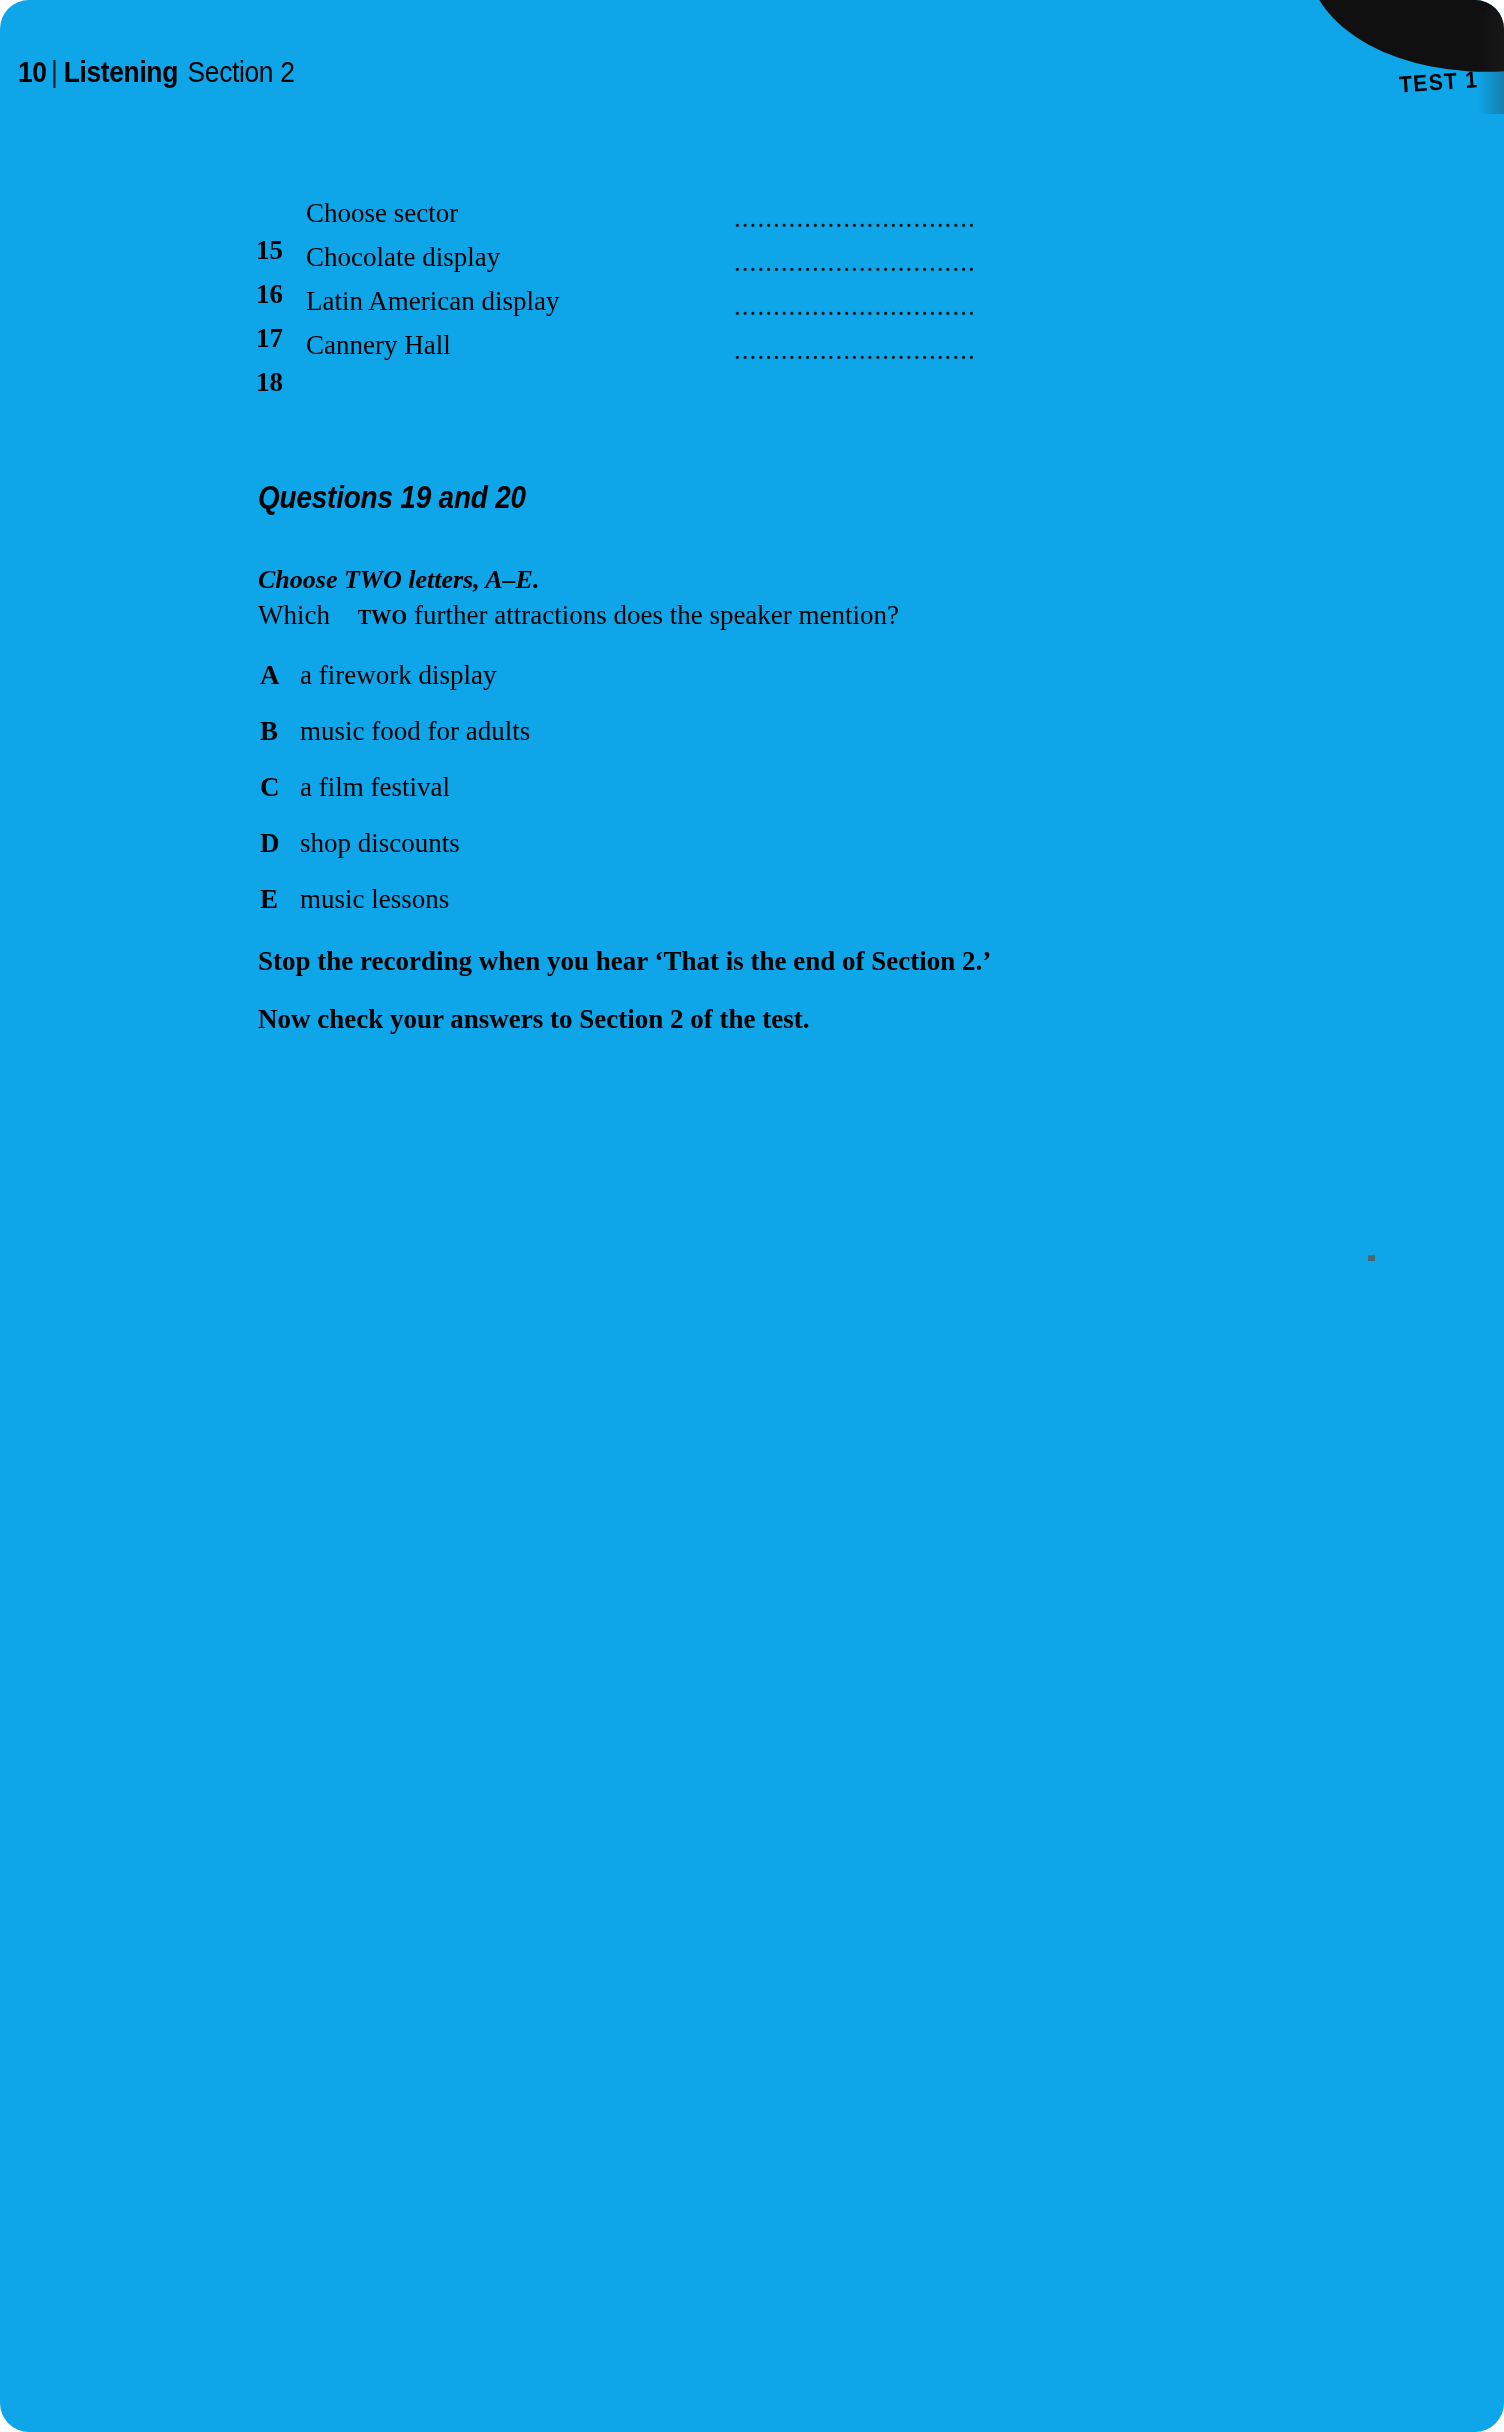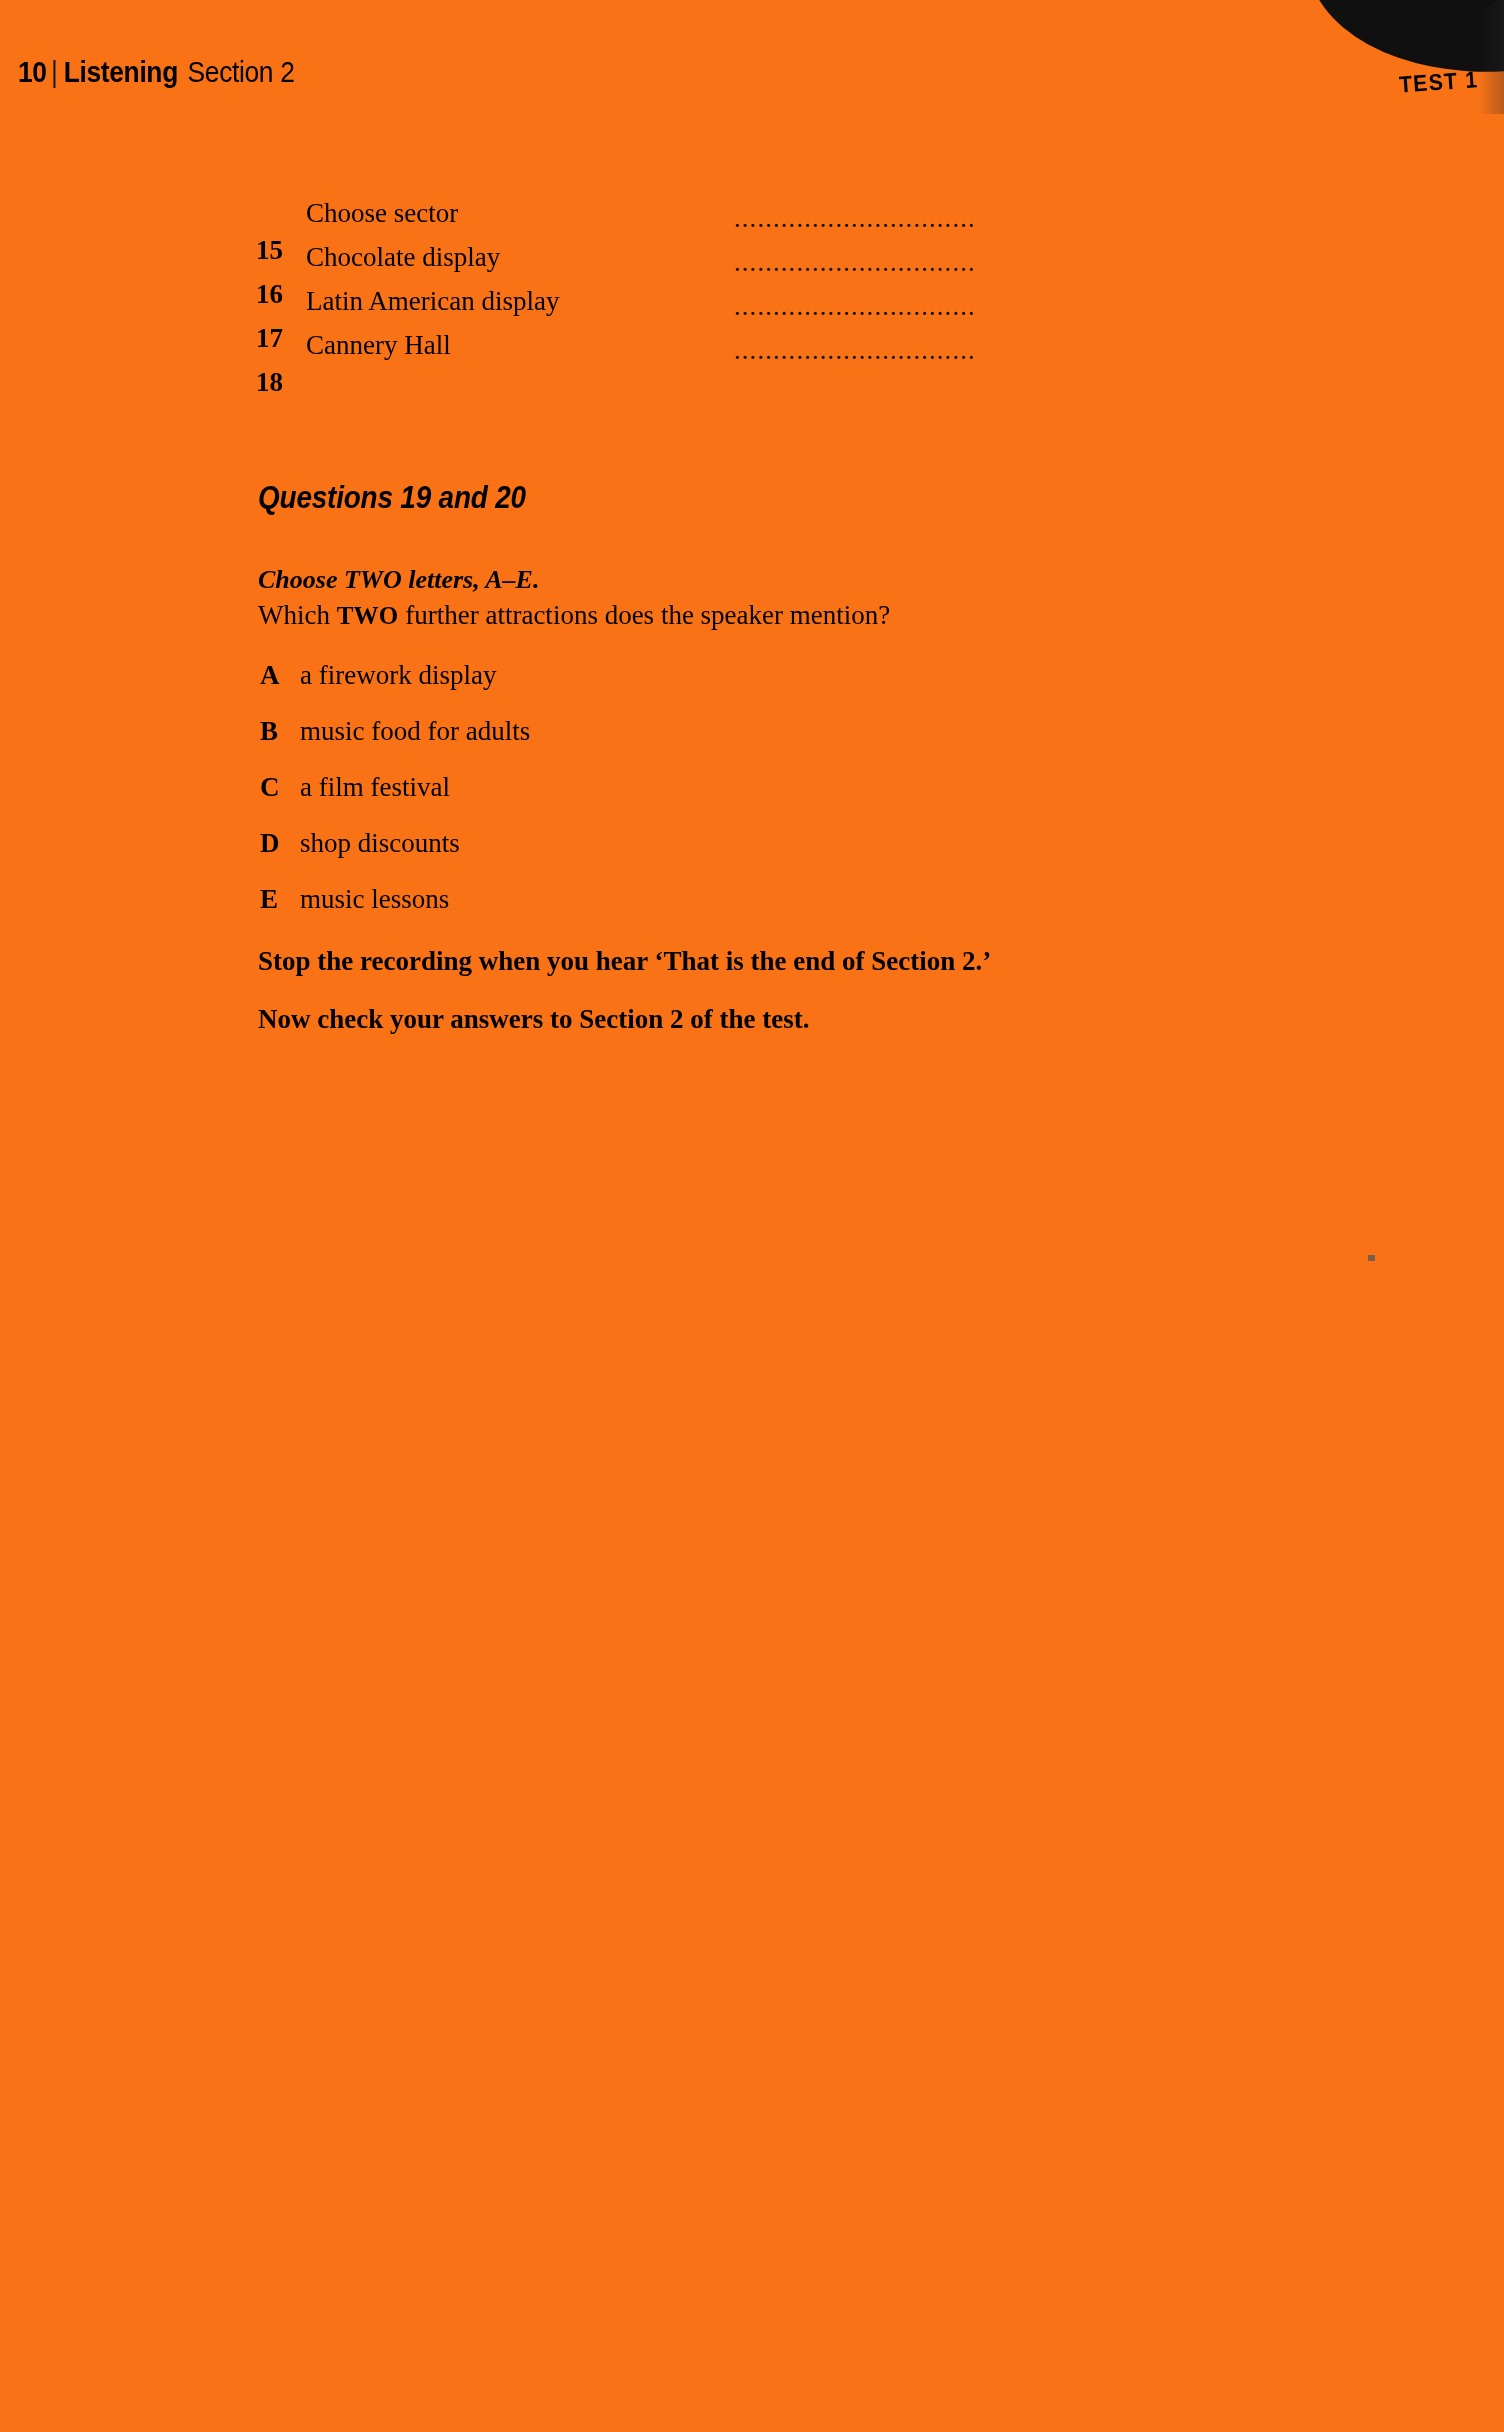--- a/index.html
+++ b/index.html
@@ -4,24 +4,25 @@
 <style>
   html, body {
     margin: 0;
     padding: 0;
     background: #ffffff;
   }
   #page {
     position: relative;
     width: 1504px;
     height: 2432px;
-    background: #f97316;
+    background: #0ea5e9;
     overflow: hidden;
     font-family: "Liberation Serif", "DejaVu Serif", serif;
     color: #000000;
+    border-radius: 29px;
   }
 
   
   .scan-edge {
     position: absolute;
     top: -74px;
     right: -36px;
     width: 230px;
     height: 150px;
     background: #101010;
@@ -172,22 +173,23 @@
   .q-prompt {
     position: absolute;
     left: 258px;
     top: 598px;
     font-size: 27px;
     line-height: 34px;
     white-space: nowrap;
   }
   .q-prompt .two {
     font-weight: 600;
-    font-size: 25px;
+    font-size: 20px;
     letter-spacing: 0.2px;
+    margin-left: 21px;
   }
 
   
   .opt {
     position: absolute;
     left: 260px;
     height: 36px;
     width: 700px;
   }
   .opt-letter {

